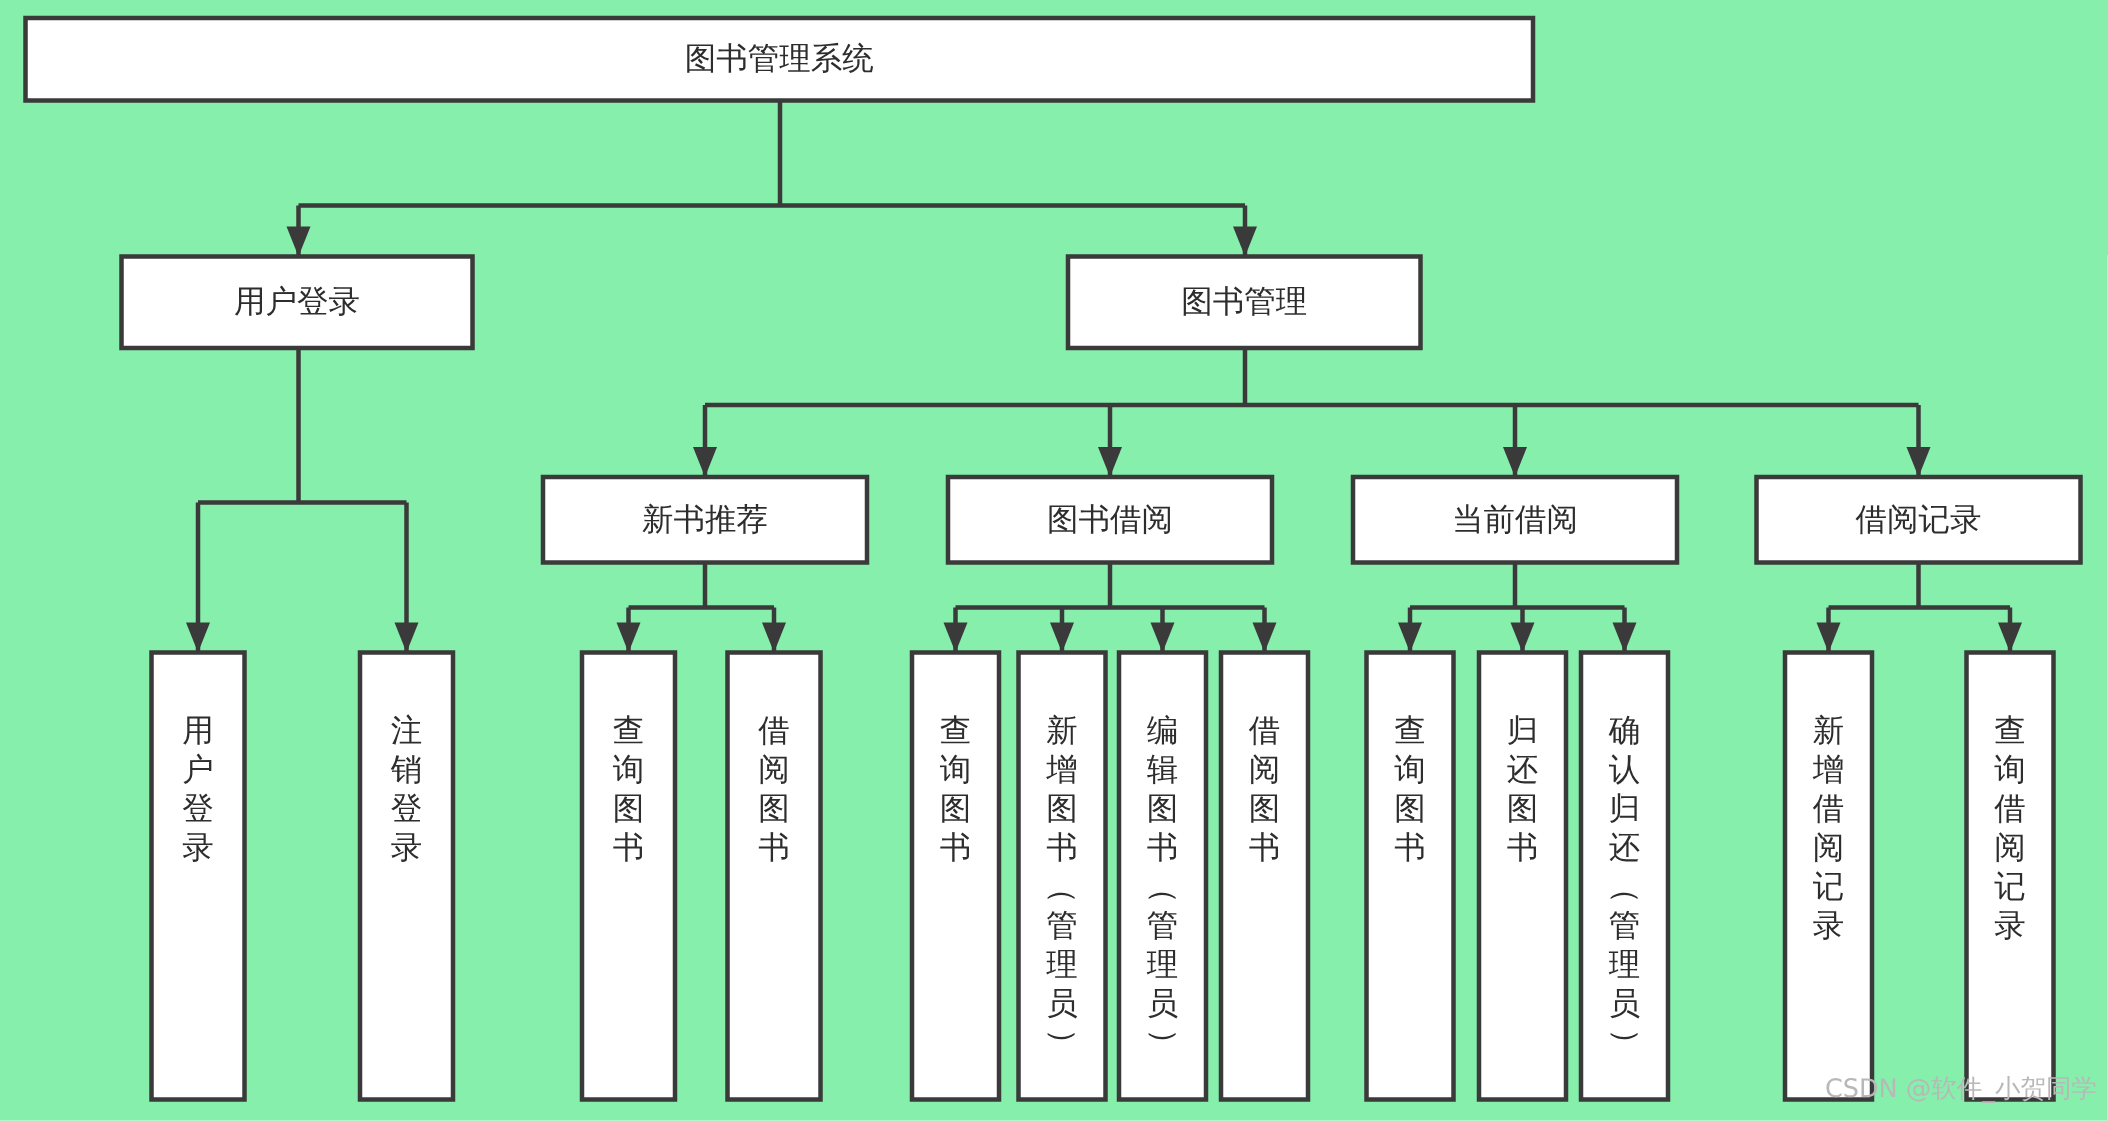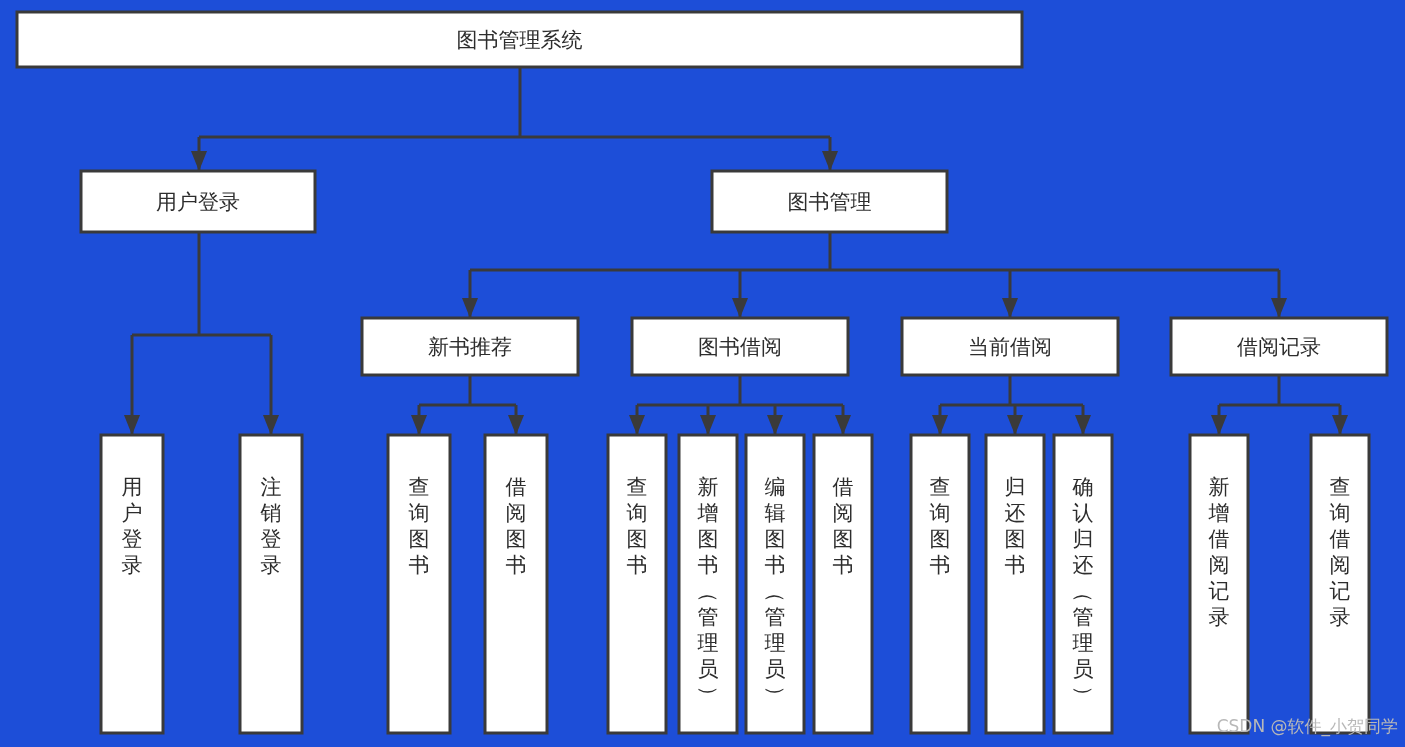--- a/index.html
+++ b/index.html
@@ -12,21 +12,21 @@
     width: 1405px;
     height: 747px;
     font-family: "DejaVu Sans", "Liberation Sans", sans-serif;
     overflow: hidden;
     position: relative;
   }
   #diagram-root {
     position: relative;
     width: 1405px;
     height: 747px;
-    background: #1d4ed8;
+    background: #86efac;
   }
   svg#flow-svg {
     position: absolute;
     left: 0;
     top: 0;
     width: 1405px;
     height: 747px;
     display: block;
   }
   .node-box {

